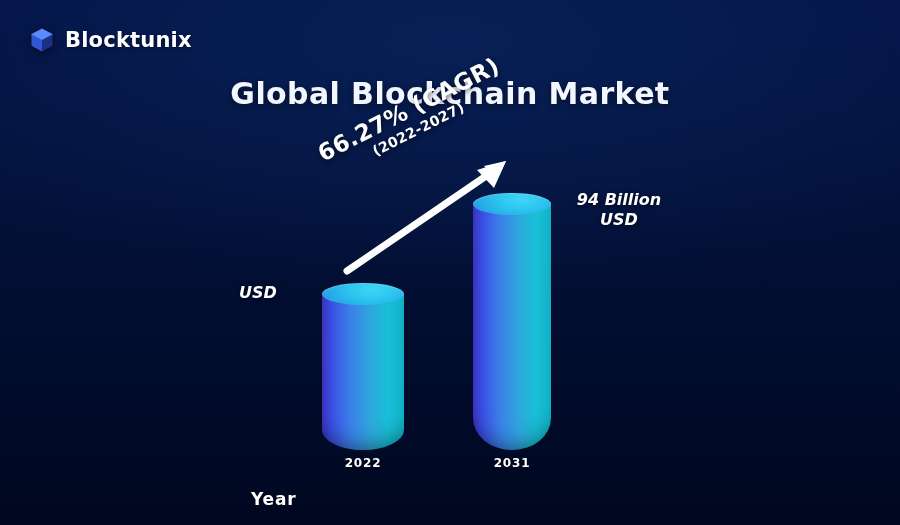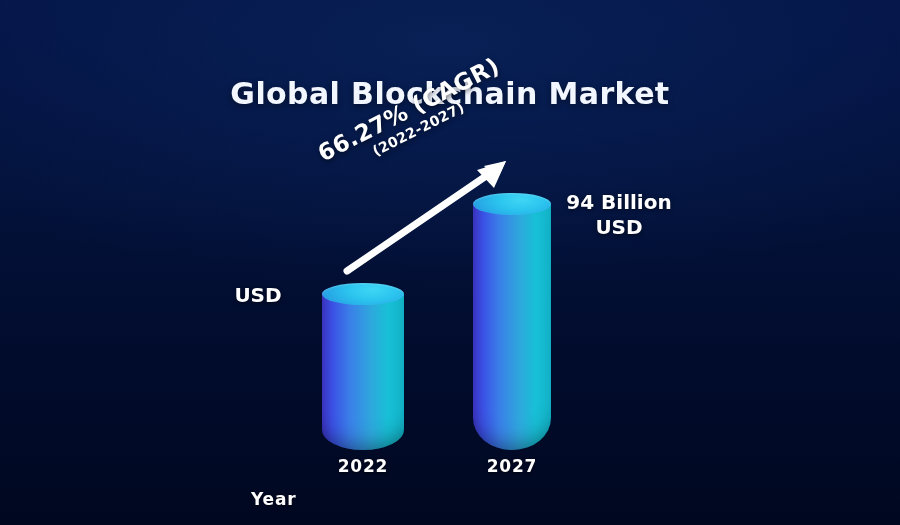--- a/index.html
+++ b/index.html
@@ -98,33 +98,34 @@
     background: radial-gradient(ellipse 80% 130% at 62% 30%,
         #3fd6f5 0%, #2bc4ee 38%, #27a8e6 70%, #2f7fe0 100%);
     box-shadow: 0 1px 2px rgba(255,255,255,.22) inset;
   }
 
   
   .value-label {
     position: absolute;
     text-align: center;
     line-height: 1.25;
-    font-size: 20px;
+    font-size: 16px;
     font-weight: bold;
     color: #ffffff;
     text-shadow: 0 1px 4px rgba(0,0,0,.6);
     white-space: nowrap;
+    font-style: italic;
   }
   .value-label .vl-unit { font-weight: bold; }
 
   
   .cat-label {
     position: absolute;
     text-align: center;
-    font-size: 17px;
+    font-size: 12px;
     font-weight: bold;
     letter-spacing: .8px;
     color: #ffffff;
     text-shadow: 0 1px 3px rgba(0,0,0,.6);
     white-space: nowrap;
   }
   .axis-label {
     position: absolute;
     font-size: 17px;
     font-weight: bold;
@@ -170,20 +171,29 @@
     width: 900px;
     height: 525px;
     pointer-events: none;
   }
 </style>
 </head>
 <body>
 
 <div id="infographic">
 
+  <div class="brand">
+    <svg class="brand-mark" viewBox="0 0 32 32">
+      <polygon points="16,3 28,9.5 16,16 4,9.5" fill="#5b8cff"></polygon>
+      <polygon points="4,9.5 16,16 16,29 4,22.5" fill="#3257d6"></polygon>
+      <polygon points="28,9.5 16,16 16,29 28,22.5" fill="#1b2f87"></polygon>
+      <polygon points="16,3 28,9.5 16,16 4,9.5" fill="none" stroke="#8fb4ff" stroke-width="0.6" opacity="0.5"></polygon>
+    </svg>
+    <div class="brand-name">Blocktunix</div>
+  </div>
 
   <div class="chart-title">Global Blockchain Market</div>
 
   <div class="plot">
 
     <div class="cyl" style="left:322px; top:283px; width:82px; height:167px;">
       <div class="cyl-body"></div>
       <div class="cyl-top"></div>
     </div>
 
@@ -208,16 +218,16 @@
     </svg>
 
     <div class="cagr">
       <div class="cagr-main">66.27% (CAGR)</div>
       <div class="cagr-sub">(2022-2027)</div>
     </div>
 
     <div class="axis-label" style="left:251px; top:453px;margin-top:36px;">Year</div>
 
     <div class="cat-label" style="left:313px; top:456px; width:100px;">2022</div>
-    <div class="cat-label" style="left:462px; top:456px; width:100px;">2027</div>
+    <div class="cat-label" style="left:462px; top:456px; width:100px;">2031</div>
 
   </div>
 </div>
 
 </body></html>

